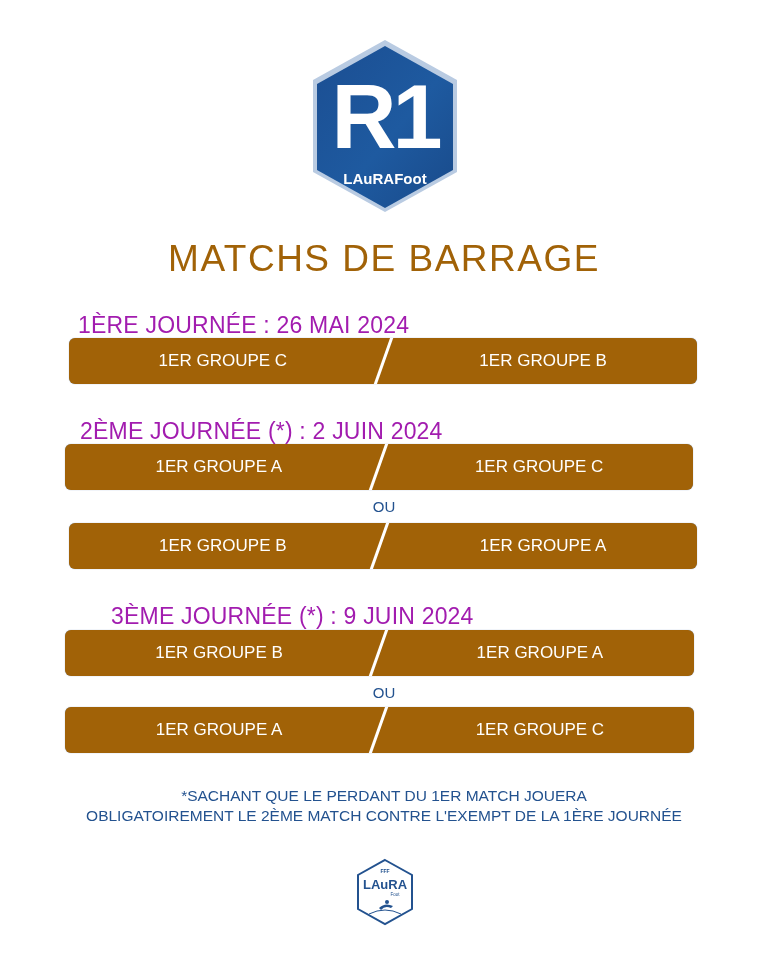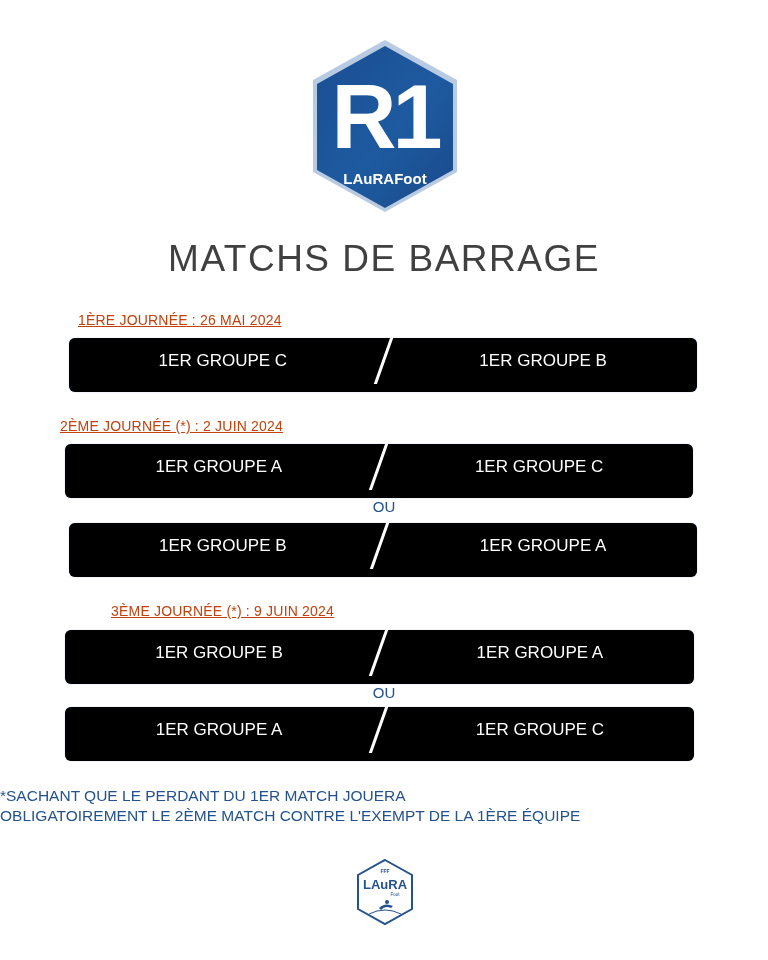--- a/index.html
+++ b/index.html
@@ -3,38 +3,38 @@
 <meta charset="utf-8">
 <style>
   html, body { margin: 0; padding: 0; }
   body {
     width: 768px; height: 960px; background: #ffffff; position: relative; overflow: hidden;
     font-family: "Liberation Sans", sans-serif; color: #23528f;
   }
   .logo-r1 { position: absolute; left: 305px; top: 38px; width: 160px; height: 176px; }
   .title {
     position: absolute; left: 0; width: 768px; top: 238px; text-align: center;
-    font-size: 37px; letter-spacing: 1.5px; color: #404040; font-weight: normal;
+    font-size: 37px; letter-spacing: 1.5px; color: #a16207; font-weight: normal;
   }
   .day-label {
-    position: absolute; font-size: 14px; color: #c2410c; letter-spacing: 0.2px; text-decoration: underline;
+    position: absolute; font-size: 23px; color: #a21caf; letter-spacing: 0.2px;
   }
   .bar {
-    position: absolute; height: 54px; background: #000000; border-radius: 6px;
+    position: absolute; height: 46px; background: #a16207; border-radius: 6px;
     box-shadow: 0 0 1px #6d8fbf; color: #ffffff; font-size: 17px; overflow: hidden;
   }
   .bar .team { position: absolute; top: 0; height: 46px; line-height: 46px; text-align: center; }
   .bar .team.left { left: 0; width: 49%; }
   .bar .team.right { right: 0; width: 49%; }
   .bar svg.slash { position: absolute; top: 0; left: 0; width: 100%; height: 46px; }
   .ou {
     position: absolute; left: 0; width: 768px; text-align: center; font-size: 15px; color: #23528f;
   }
   .note {
-    position: absolute; left: 0; width: 768px; top: 786px; 
+    position: absolute; left: 0; width: 768px; top: 786px; text-align: center;
     font-size: 15.5px; line-height: 20px; color: #23528f;
   }
   .logo-laura { position: absolute; left: 355px; top: 858px; width: 60px; height: 68px; }
 </style>
 </head>
 <body>
 
 <svg class="logo-r1" viewBox="0 0 160 176">
   <defs>
     <linearGradient id="hexg" x1="0" y1="0" x2="1" y2="1">
@@ -53,21 +53,21 @@
 
 <div class="day-label" style="left:78px; top:312px;">1ÈRE JOURNÉE : 26 MAI 2024</div>
 <div class="bar" style="left:69px; top:338px; width:628px;">
   <svg class="slash" viewBox="0 0 628 46" preserveAspectRatio="none">
     <line x1="323" y1="-1" x2="306" y2="47" stroke="#ffffff" stroke-width="3"></line>
   </svg>
   <div class="team left">1ER GROUPE C</div>
   <div class="team right">1ER GROUPE B</div>
 </div>
 
-<div class="day-label" style="left:60px; top:418px;">2ÈME JOURNÉE (*) : 2 JUIN 2024</div>
+<div class="day-label" style="left:80px; top:418px;">2ÈME JOURNÉE (*) : 2 JUIN 2024</div>
 <div class="bar" style="left:65px; top:444px; width:628px;">
   <svg class="slash" viewBox="0 0 628 46" preserveAspectRatio="none">
     <line x1="322" y1="-1" x2="305" y2="47" stroke="#ffffff" stroke-width="3"></line>
   </svg>
   <div class="team left">1ER GROUPE A</div>
   <div class="team right">1ER GROUPE C</div>
 </div>
 <div class="ou" style="top:498px;">OU</div>
 <div class="bar" style="left:69px; top:523px; width:628px;">
   <svg class="slash" viewBox="0 0 628 46" preserveAspectRatio="none">
@@ -89,21 +89,21 @@
 <div class="bar" style="left:65px; top:707px; width:629px;">
   <svg class="slash" viewBox="0 0 629 46" preserveAspectRatio="none">
     <line x1="322" y1="-1" x2="305" y2="47" stroke="#ffffff" stroke-width="3"></line>
   </svg>
   <div class="team left">1ER GROUPE A</div>
   <div class="team right">1ER GROUPE C</div>
 </div>
 
 <div class="note">
   <div>*SACHANT QUE LE PERDANT DU 1ER MATCH JOUERA</div>
-  <div>OBLIGATOIREMENT LE 2ÈME MATCH CONTRE L'EXEMPT DE LA 1ÈRE ÉQUIPE</div>
+  <div>OBLIGATOIREMENT LE 2ÈME MATCH CONTRE L'EXEMPT DE LA 1ÈRE JOURNÉE</div>
 </div>
 
 <svg class="logo-laura" viewBox="0 0 60 68">
   <polygon points="30,2 57,17 57,51 30,66 3,51 3,17" fill="#ffffff" stroke="#23528f" stroke-width="2"></polygon>
   <text x="30" y="15" text-anchor="middle" font-family="Liberation Sans, sans-serif" font-size="5" font-weight="bold" fill="#23528f">FFF</text>
   <text x="30" y="31" text-anchor="middle" font-family="Liberation Sans, sans-serif" font-size="13" font-weight="bold" fill="#23528f">LAuRA</text>
   <text x="40" y="38" text-anchor="middle" font-family="Liberation Sans, sans-serif" font-size="4.5" fill="#23528f">Foot</text>
   <circle cx="32" cy="44" r="2" fill="#23528f"></circle>
   <path d="M24 50 Q30 44 38 48 L36 50 Q30 47 26 52 Z" fill="#23528f"></path>
   <path d="M14 56 Q30 48 46 56" fill="none" stroke="#23528f" stroke-width="1"></path>

